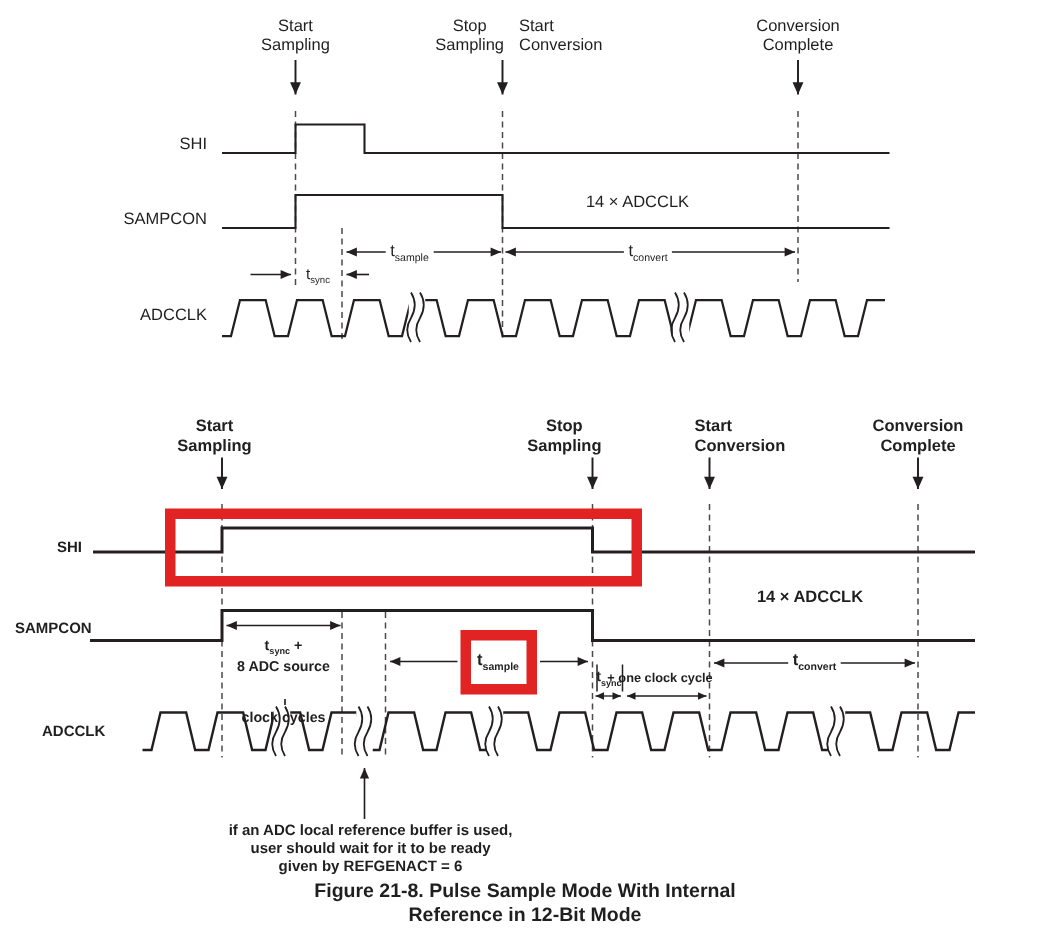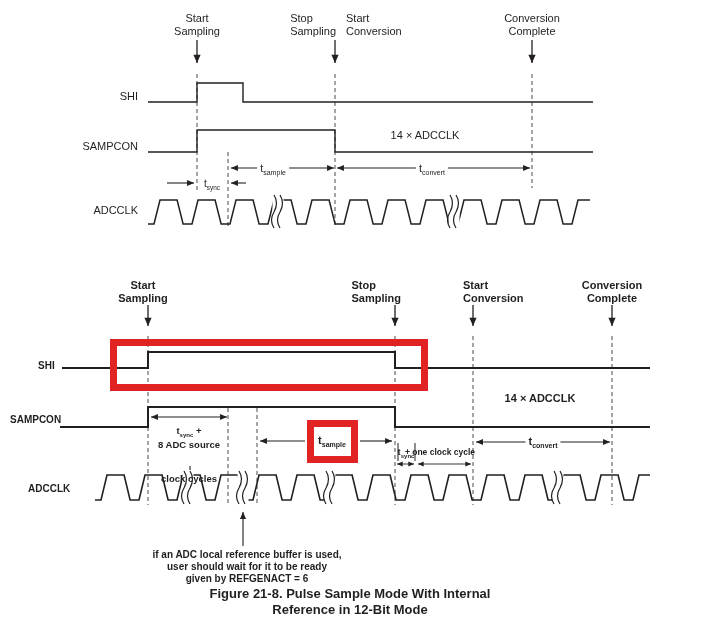--- a/index.html
+++ b/index.html
@@ -1,21 +1,21 @@
 <!DOCTYPE html>
 <html><head>
 <meta charset="utf-8">
 <style>
   html,body{margin:0;padding:0;background:#fff}
   #page{position:relative;width:650px;height:624px;background:#ffffff;
         font-family:"Liberation Sans",sans-serif;color:#1f1f1f;overflow:hidden}
   svg.layer{position:absolute;left:0;top:0}
   .lbl{position:absolute;white-space:pre-line;font-size:11px;line-height:1.22}
   .c{transform:translate(-50%,-50%);text-align:center}
-  .r{transform:translate(-100%,-50%);text-align:left}
+  .r{transform:translate(-100%,-50%);text-align:center}
   .l{transform:translateY(-50%)}
   .b{font-weight:700}
   .bg{background:#fff;padding:0 3px;line-height:1}
   .s10{font-size:10px}.s95{font-size:9.5px}.s85{font-size:8.5px}.s13{font-size:13px}
   .lbl sub{font-size:64%;line-height:0}
   .sm sub{font-size:6px}
 </style>
 </head>
 <body>
 

